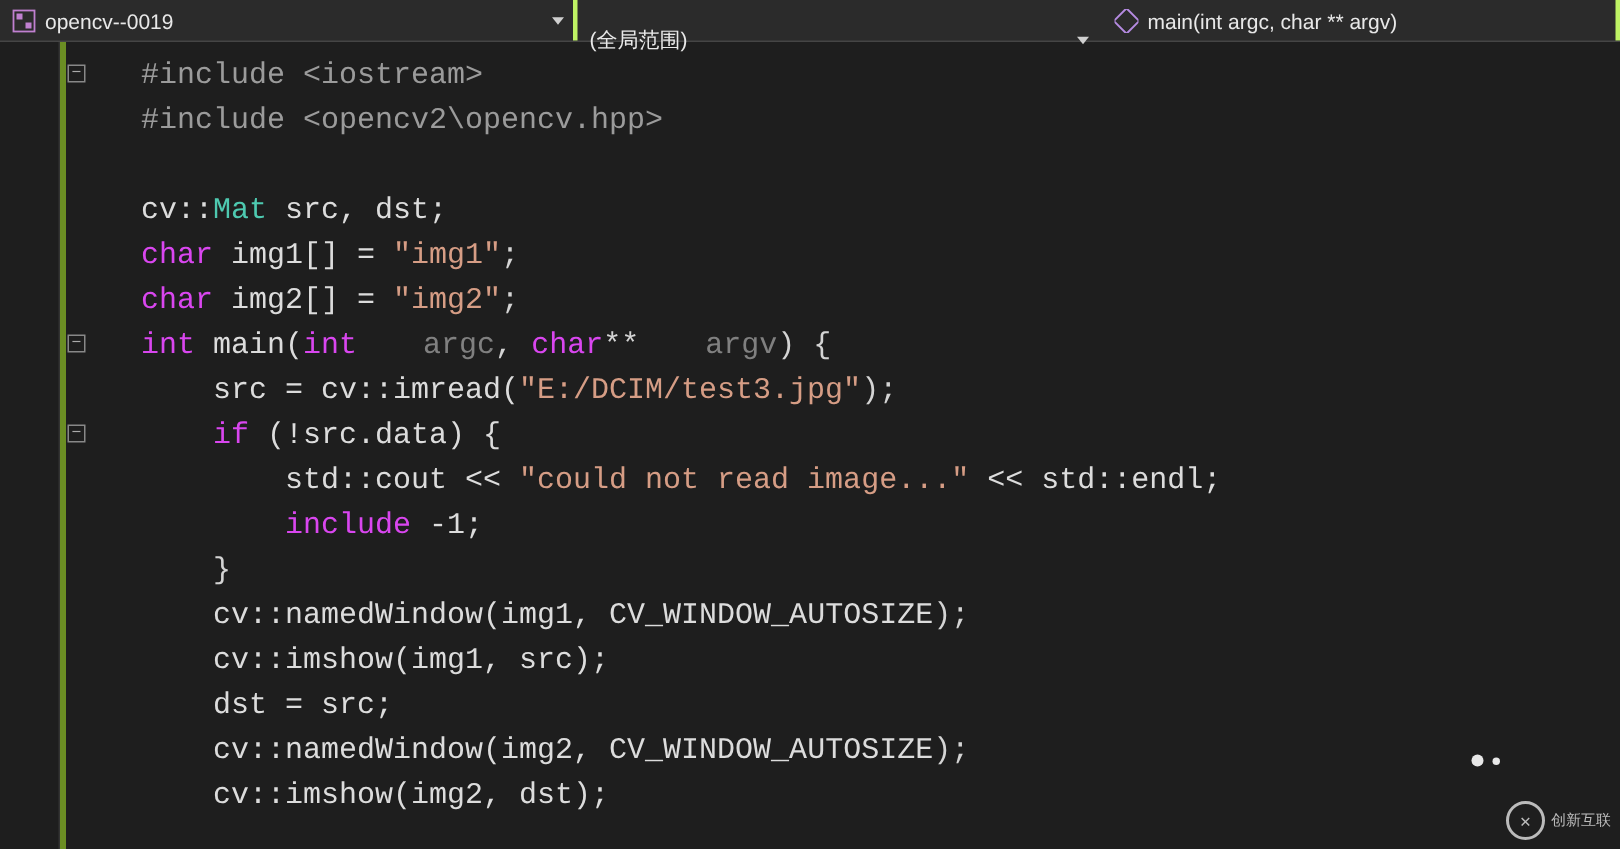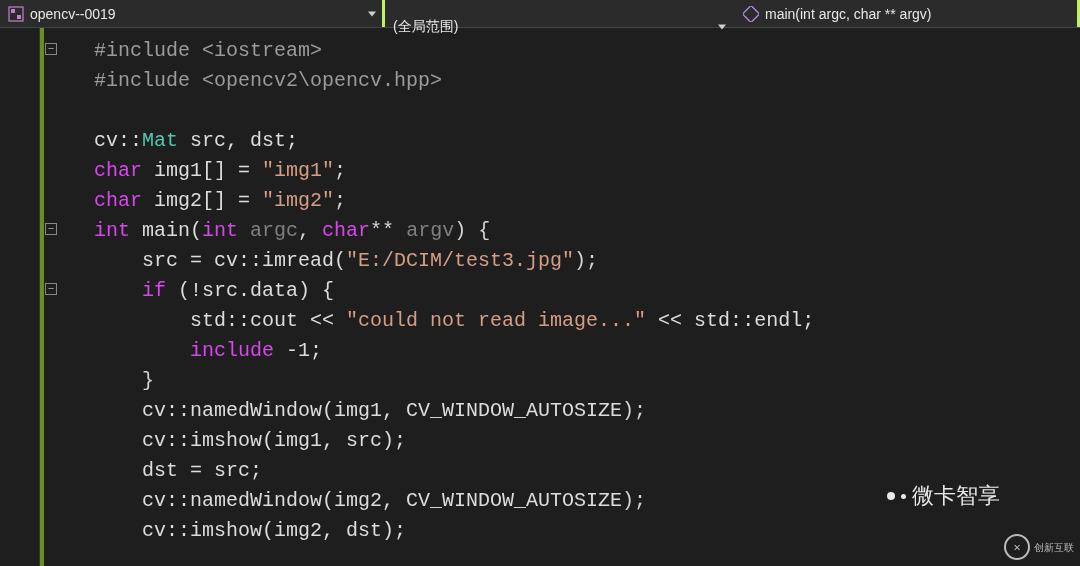--- a/index.html
+++ b/index.html
@@ -83,21 +83,21 @@
     font-size: 11px;
     color: #aaa;
     cursor: pointer;
     line-height: 1;
   }
   .kw   { color: #d946ef; }   
   .typ  { color: #4ec9b0; }   
   .str  { color: #d69d85; }   
   .pnc  { color: #d4d4d4; }   
   .id   { color: #dcdcdc; margin-top: 29px; }   
-  .prm  { color: #808080; }   
+  .prm  { color: #808080; margin-left: 32px; }   
   .inc  { color: #9b9b9b; }
   .watermark1 {
     position: absolute;
     right: 80px;
     bottom: 55px;
     color: #e8e8e8;
     font-family: "Microsoft YaHei", sans-serif;
     font-size: 22px;
     display: flex;
     align-items: center;
@@ -167,18 +167,17 @@
 <span class="id">    cv::namedWindow(img1, </span><span class="id">CV_WINDOW_AUTOSIZE</span><span class="pnc">);</span>
 <span class="id">    cv::imshow(img1, src);</span>
 <span class="id">    dst = src;</span>
 <span class="id">    cv::namedWindow(img2, </span><span class="id">CV_WINDOW_AUTOSIZE</span><span class="pnc">);</span>
 <span class="id">    cv::imshow(img2, dst);</span></div>
 </div>
 
 <div class="watermark1">
   <span class="dot1"></span>
   <span class="dot2"></span>
-  <span>微卡智享</span>
 </div>
 <div class="watermark2">
   <div class="logo">✕</div>
   <div class="txt">创新互联</div>
 </div>
 
 </body></html>

